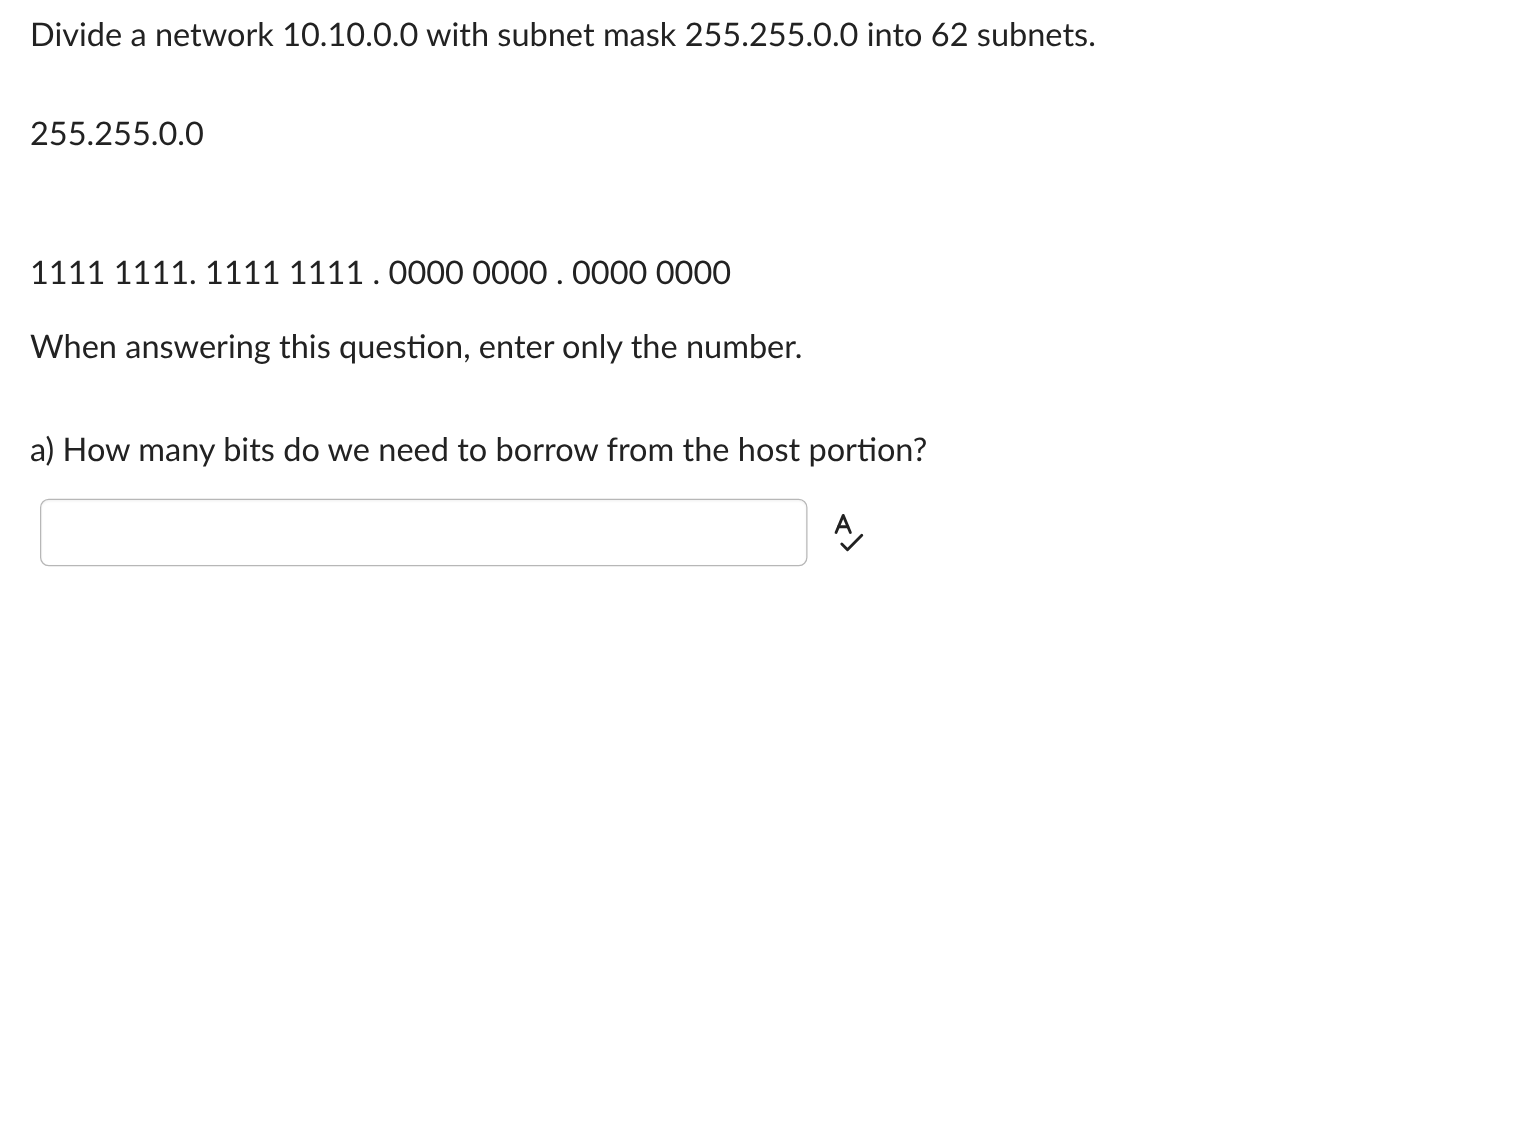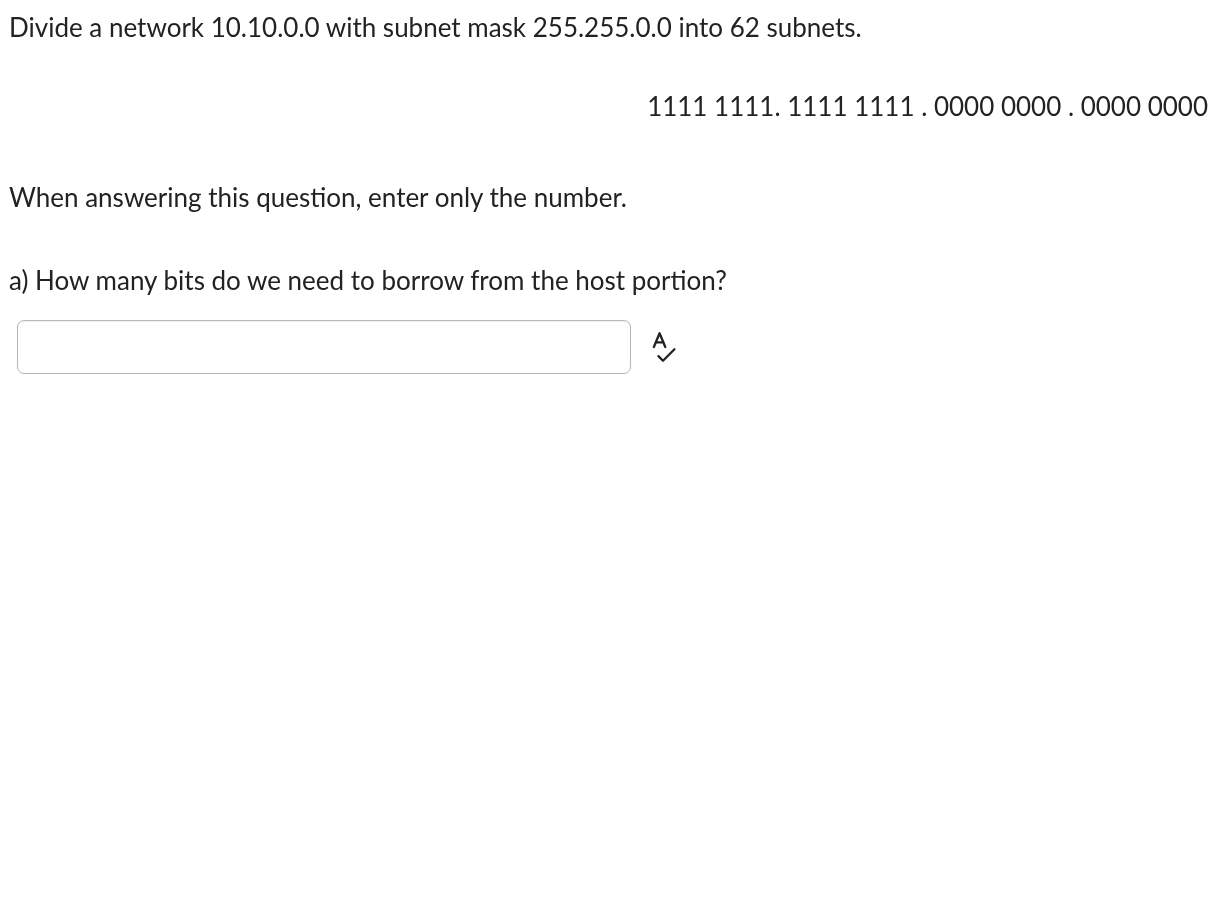--- a/index.html
+++ b/index.html
@@ -7,21 +7,21 @@
     padding: 0;
     width: 1217px;
     height: 901px;
     background: #ffffff;
     font-family: "Lato", "Helvetica Neue", Arial, sans-serif;
     color: #222222;
     font-size: 26px;
     line-height: 1.35;
   }
   .page {
-    padding: 10px 9px;
+    padding: 10px 24px;
     box-sizing: border-box;
   }
   .para {
     margin: 0 0 44px 0;
   }
   .para-tight {
     margin: 0 0 36px 0;
   }
   .question-a {
     margin-top: 48px;
@@ -51,31 +51,32 @@
     display: inline-flex;
     align-items: center;
     justify-content: center;
     color: #333;
   }
   .spell-indicator svg {
     width: 28px;
     height: 32px;
   }
   .gap-large { margin-bottom: 76px; }
-  .gap-medium { margin-bottom: 56px; text-align: right; }
+  .gap-medium { margin-bottom: 24px; }
 </style>
 </head>
 <body>
 
 <div class="page">
 
   <p class="para">Divide a network 10.10.0.0 with subnet mask 255.255.0.0 into 62 subnets.</p>
 
 
 
+  <p class="para gap-large">255.255.0.0</p>
 
   <p class="para gap-medium">1111 1111. 1111 1111 . 0000 0000 . 0000 0000</p>
 
   <p class="para-tight instruction">When answering this question, enter only the number.</p>
 
   <p class="para-tight question-a">a) How many bits do we need to borrow from the host portion?</p>
 
   <div class="answer-row">
     <input type="text" class="answer-input" value="" style="">
     <span class="spell-indicator">

